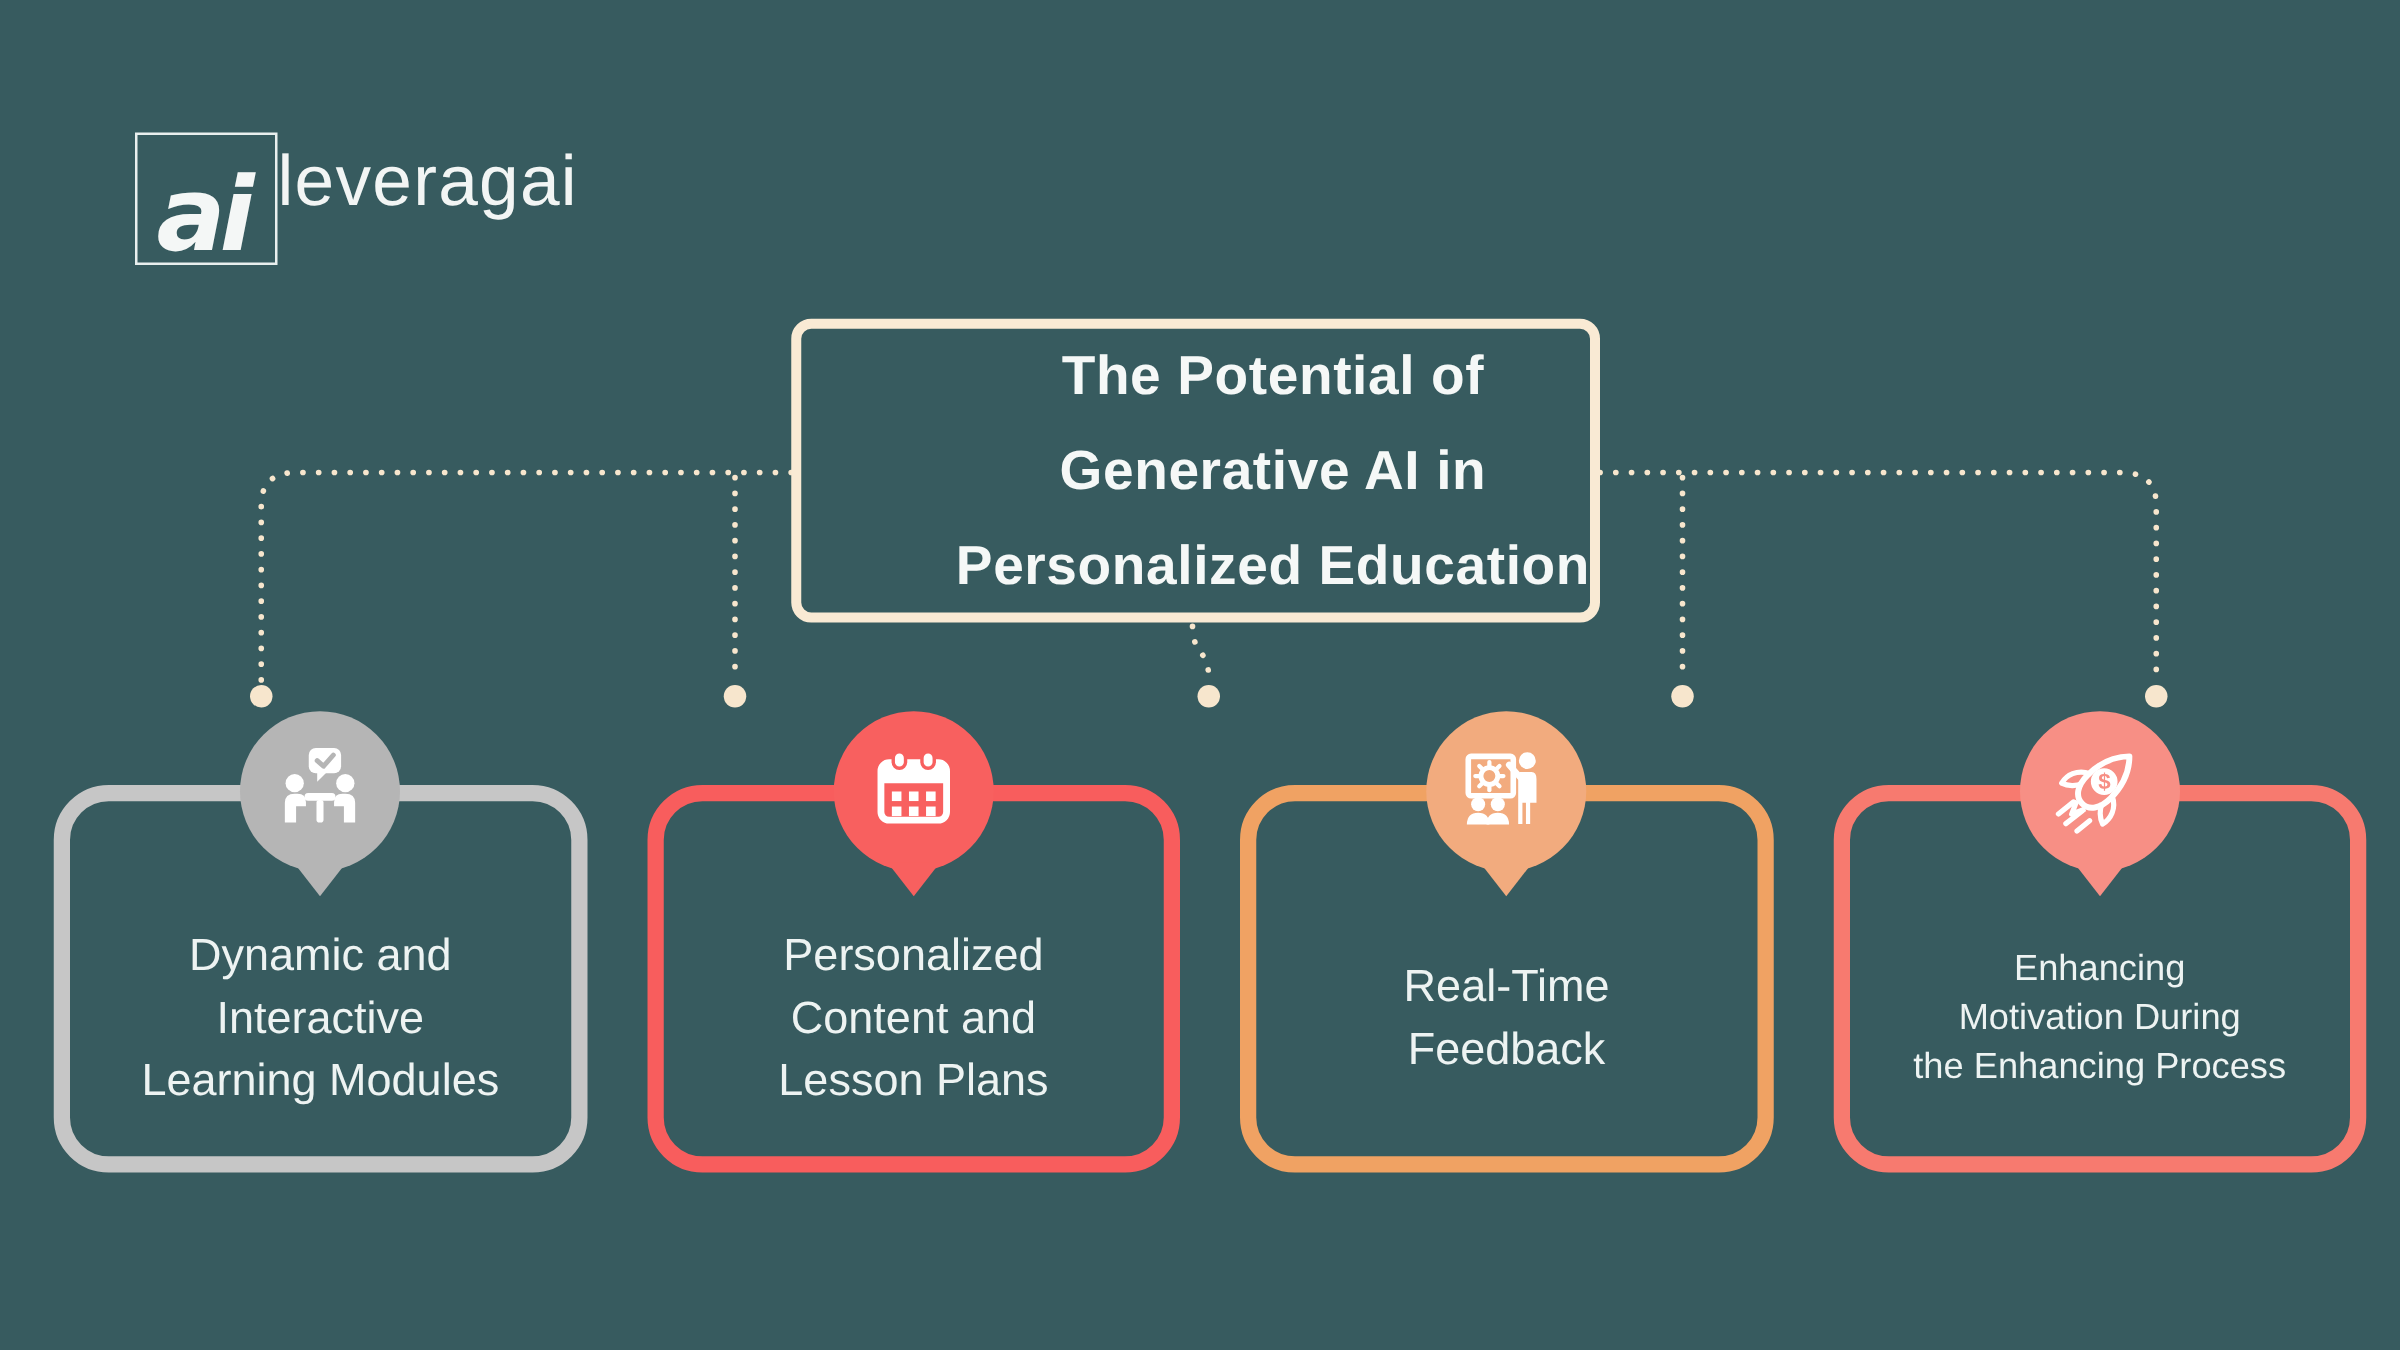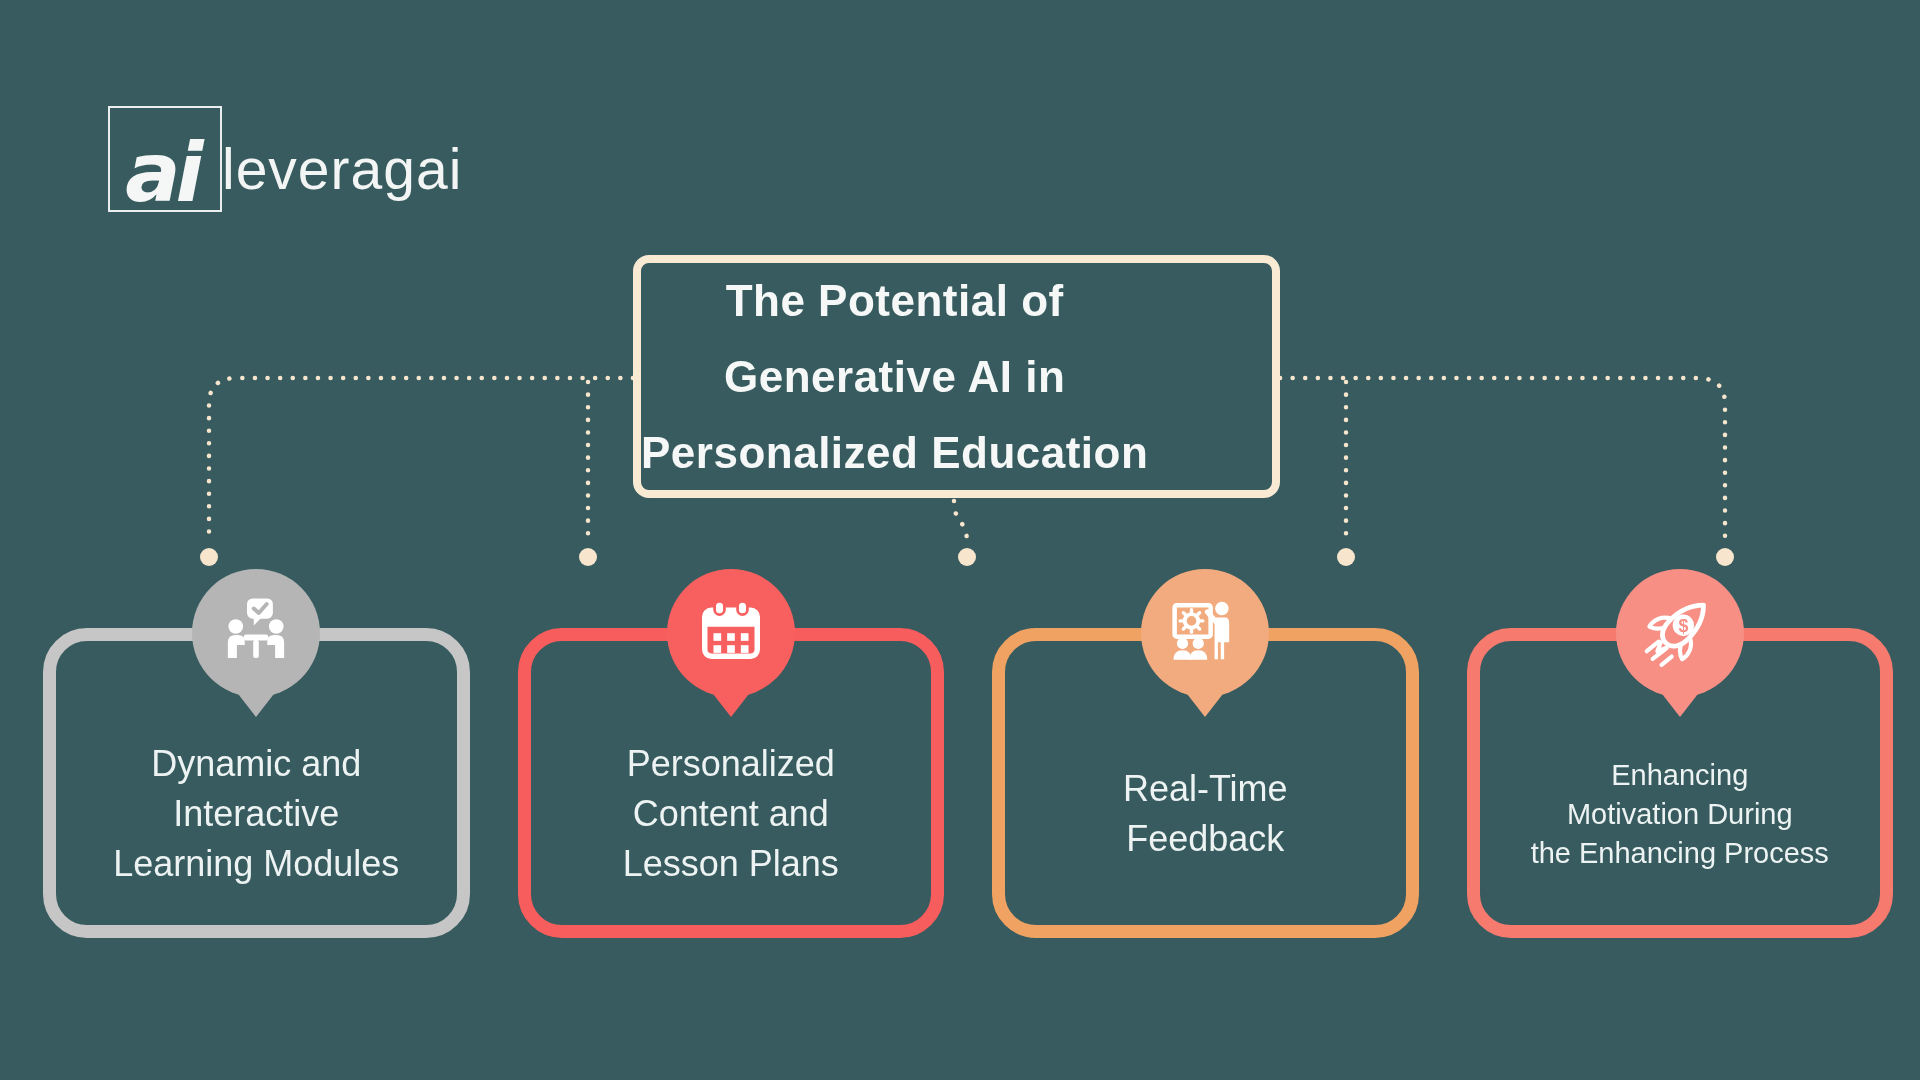--- a/index.html
+++ b/index.html
@@ -4,21 +4,21 @@
 <style>
   html,body{margin:0;padding:0;background:#222;}
   .stage{
     position:relative;width:1920px;height:1080px;overflow:hidden;
     background:var(--bg,#375B5F);
     font-family:"Liberation Sans",sans-serif;
   }
   .pre-line{white-space:pre-line;}
 
   
-  .logo{position:absolute;left:108px;top:106px;display:flex;align-items:flex-end;}
+  .logo{position:absolute;left:108px;top:106px;display:flex;align-items:center;}
   .logo-mark{
     width:114px;height:106px;border:2.5px solid #E9EFEE;box-sizing:border-box;
     display:flex;align-items:flex-end;justify-content:center;
   }
   .logo-mark span{
     font-family:"DejaVu Sans",sans-serif;font-style:italic;font-weight:700;
     font-size:82px;line-height:0.92;color:#F4F7F6;letter-spacing:-5px;
     transform:translateX(-3px);
   }
   .logo-text{
@@ -26,21 +26,21 @@
     margin-left:0;line-height:1;transform:translateY(-14px);
   }
 
   
   .connectors{position:absolute;left:0;top:0;width:1920px;height:1080px;color:var(--connector,#F7E6CD);}
 
   
   .title-box{
     position:absolute;left:633px;top:255px;width:647px;height:243px;box-sizing:border-box;
     border:8px solid var(--title-border,#F9EAD4);border-radius:16px;
-    display:flex;align-items:center;justify-content:flex-start;
+    display:flex;align-items:center;justify-content:flex-end;
   }
   .title-text{
     font-weight:700;font-size:44px;line-height:76px;text-align:center;
     color:#F5F8F7;letter-spacing:0.5px;
   }
 
   
   .cards{
     position:absolute;left:43px;right:27px;top:628px;height:310px;
     display:flex;gap:48px;

